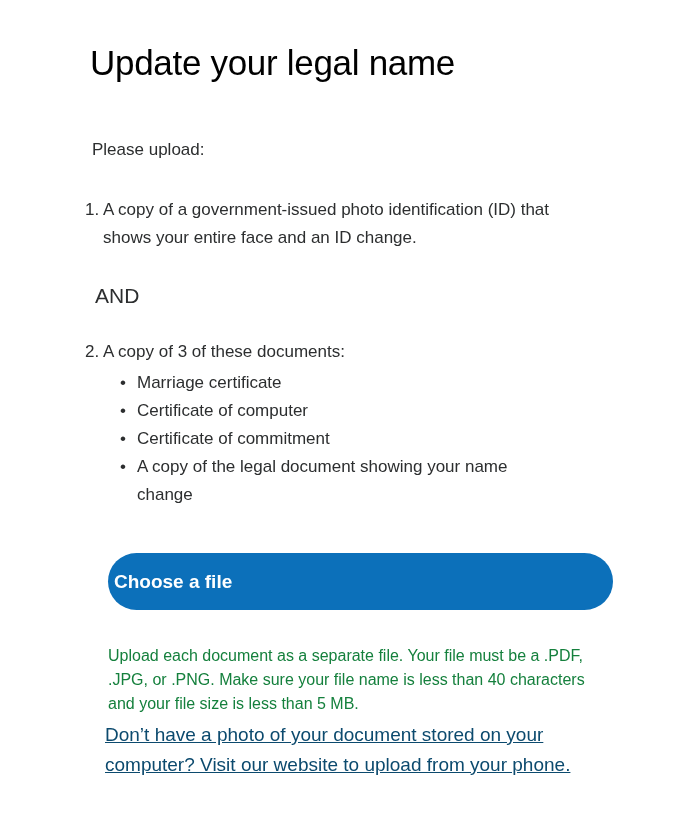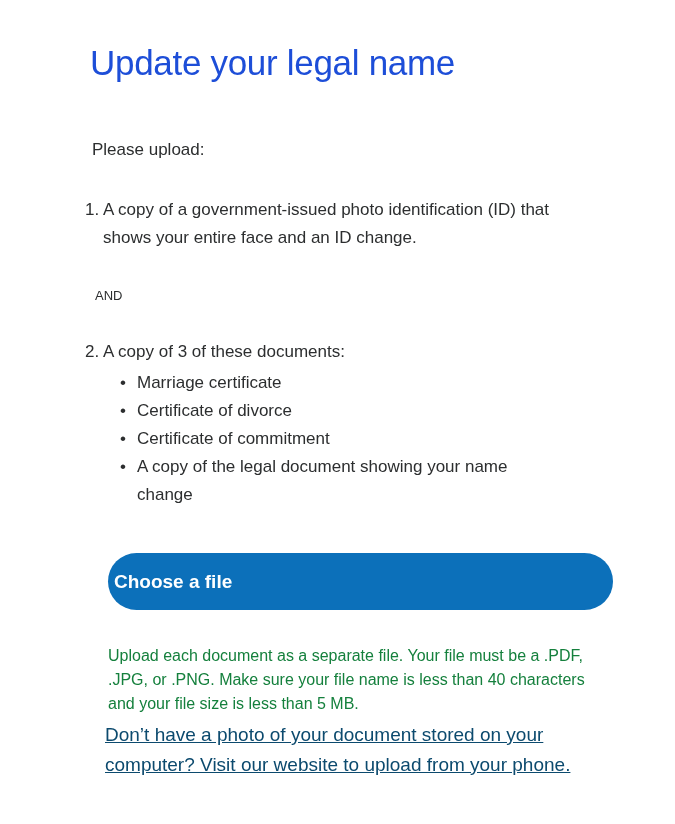--- a/index.html
+++ b/index.html
@@ -20,21 +20,21 @@
     height: 824px;
   }
   .page * { margin: 0; }
 
   h1.title {
     margin: 42px 0 0 90px;
     font-size: 35px;
     font-weight: 400;
     letter-spacing: -0.3px;
     line-height: 1.2;
-    color: #1d4ed8;
+    color: #000000;
   }
   p.intro {
     margin: 54px 4px 0 92px;
     font-size: 17px;
     line-height: 24px;
     color: #2c2e2f;
   }
   .list-item {
     display: flex;
     margin: 34px 0 0 85px;
@@ -44,21 +44,21 @@
   }
   .list-item .num {
     flex: 0 0 18px;
     min-width: 18px;
   }
   .list-item .item-text {
     max-width: 468px;
   }
   p.and {
     margin: 30px 0 0 95px;
-    font-size: 13px;
+    font-size: 21px;
     line-height: 28px;
     color: #2c2e2f;
   }
   .list-item.second {
     margin-top: 28px;
   }
   ul.bullets {
     list-style: none;
     padding: 0;
     margin: 3px 0 0 120px;
@@ -128,21 +128,21 @@
     <span class="item-text">A copy of 3 of these documents:</span>
   </div>
 
   <ul class="bullets">
     <li>
       <span class="dot">•</span>
       <span class="bullet-text">Marriage certificate</span>
     </li>
     <li>
       <span class="dot">•</span>
-      <span class="bullet-text">Certificate of divorce</span>
+      <span class="bullet-text">Certificate of computer</span>
     </li>
     <li>
       <span class="dot">•</span>
       <span class="bullet-text">Certificate of commitment</span>
     </li>
     <li>
       <span class="dot">•</span>
       <span class="bullet-text">A copy of the legal document showing your name change</span>
     </li>
   </ul>

